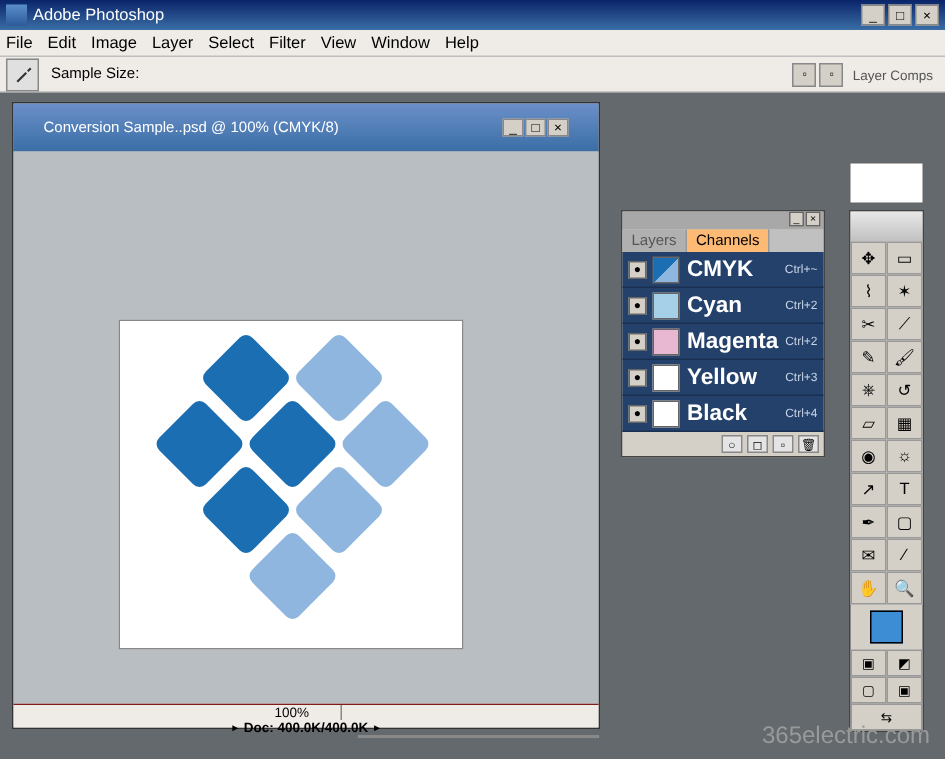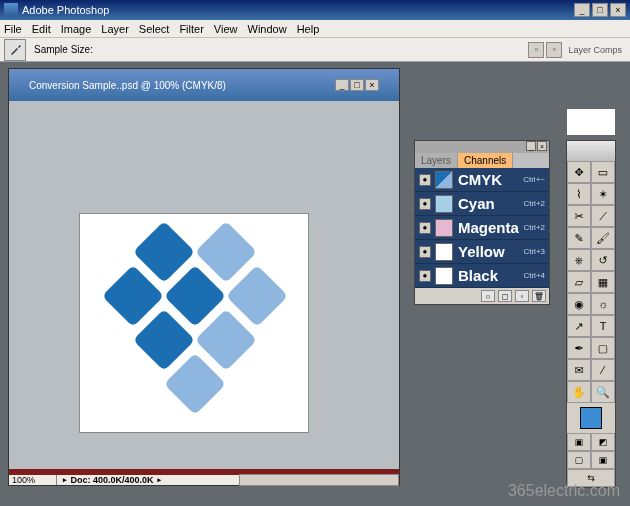--- a/index.html
+++ b/index.html
@@ -22,21 +22,21 @@
 .docwin { position: absolute; left: 8px; top: 6px; width: 392px; height: 418px; background: #d4d0c8; border: 1px solid #333; display: flex; flex-direction: column; }
 .docbar { height: 32px; background: linear-gradient(#6b8fc9,#3a6ea5); color: #fff; font-size: 10px; display: flex; align-items: center; padding: 0 20px; }
 .docbar .winbtns { gap: 1px; }
 .docbar .winbtn { width: 14px; height: 12px; }
 .canvas-area { flex: 1; background: #b9bec2; position: relative; overflow: hidden; }
 .whitecanvas { position: absolute; left: 70px; top: 112px; width: 230px; height: 220px; background: #fff; border: 1px solid #888; }
 .diamonds { position: absolute; inset: 0; }
 .dmd { position: absolute; width: 44px; height: 44px; transform: rotate(45deg); border-radius: 6px; }
 .dark { background: #1b6eb1; }
 .light { background: #8fb6de; }
-.statusbar { height: 16px; background: #efebe7; display: flex; align-items: center; font-size: 9px; border-top: 6px solid #7f1d1d; }
+.statusbar { height: 16px; background: #efebe7; display: flex; align-items: center; font-size: 9px; border-top: 1px solid #7f1d1d; flex-direction: column; }
 .zoom { width: 48px; border-right: 1px solid #888; padding: 0 3px; }
 .docinfo { padding: 0 6px; display:flex; align-items:center; gap:4px;font-weight:bold;}
 .scroll { margin-left:auto; width:160px; height:12px; background:#d4d0c8; border:1px solid #888;}
 .panel { position: absolute; right: 80px; top: 78px; width: 136px; background: #d4d0c8; border: 1px solid #444; font-size: 10px; }
 .panelhead { height: 12px; background: #a8a8a8; display:flex; justify-content:flex-end; padding:0 2px;}
 .panelhead .pbtn { width:10px; height:10px; background:#d4d0c8; border:1px solid #666; font-size:7px; display:flex;align-items:center;justify-content:center; margin-left:1px;}
 .tabs { display: flex; background: #c0c0c0; }
 .tab { padding: 2px 6px; font-size: 10px; background: #fdba74; border-right: 1px solid #999; cursor:pointer;}
 .tab.inactive { background: #b0b0b0; color: #555; }
 .chlist { background: #23416b; }

